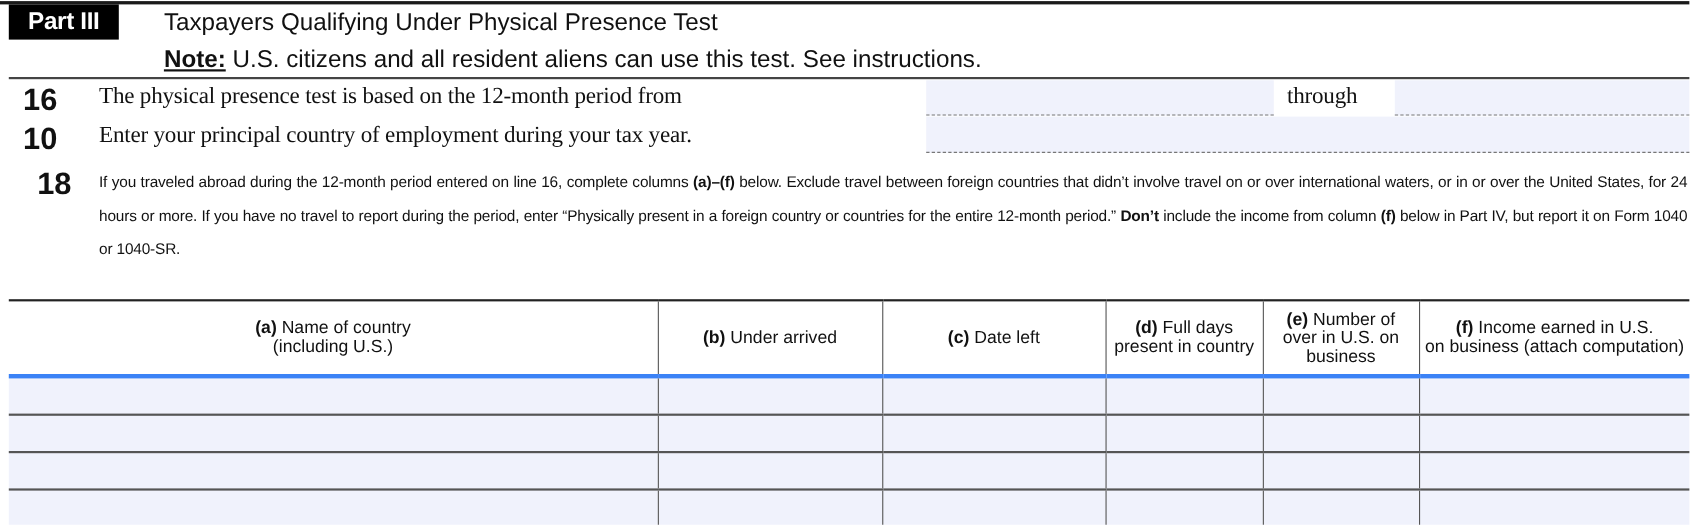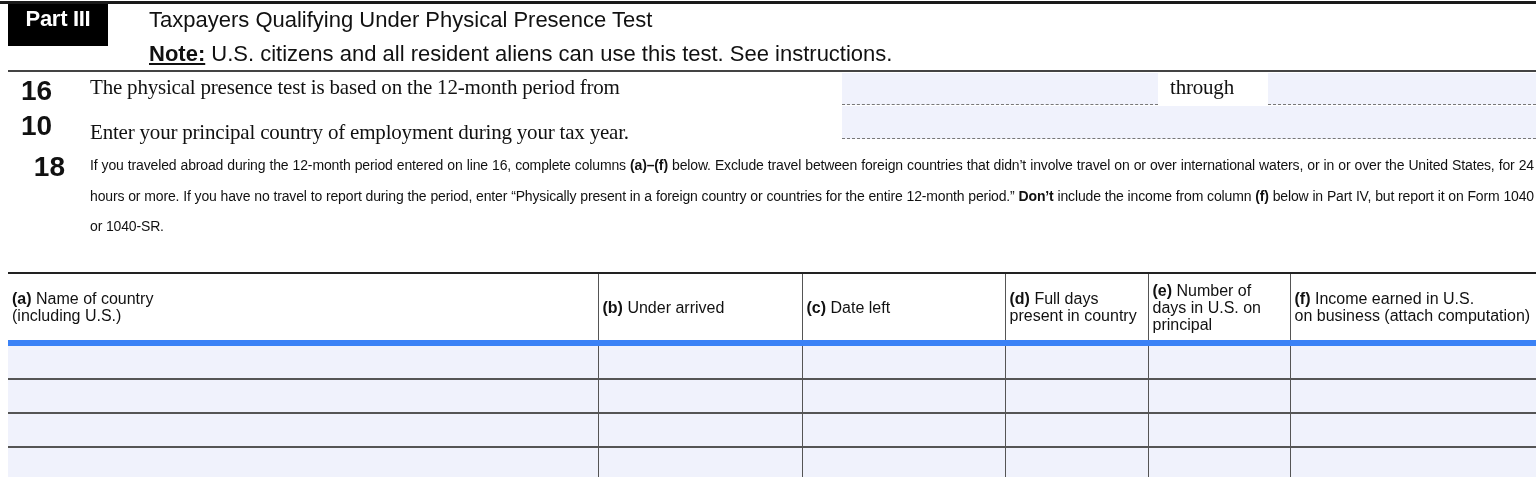--- a/index.html
+++ b/index.html
@@ -1,33 +1,33 @@
 <!DOCTYPE html>
 <html><head>
 <meta charset="utf-8">
 <style>
   html, body { margin:0; padding:0; background:#ffffff; }
   body { width:1536px; height:477px; position:relative; overflow:hidden;
          font-family:"Liberation Sans", sans-serif; color:#111; }
   .abs { position:absolute; }
   .toprule { left:0; top:1px; width:1536px; height:3px; background:#1a1a1a; }
-  .part-box { left:8px; top:4px; width:100px; height:42px; background:#000; color:#fff;
+  .part-box { left:8px; top:4px; width:100px; height:32px; background:#000; color:#fff;
               font-weight:bold; font-size:22px; line-height:30px; text-align:center; letter-spacing:-0.3px; }
   .part-title { left:149px; top:6px; font-weight:normal; font-size:22px; line-height:28px; }
   .note { left:149px; top:40px; font-size:22px; line-height:28px; }
   .note b { font-weight:bold;text-decoration:underline; }
   .rule2 { left:8px; top:70px; width:1528px; height:2px; background:#444; }
   .linenum { font-weight:bold; font-size:28px; width:40px; }
   .linetext { font-size:21px; font-family:Liberation Serif, serif; letter-spacing:-0.2px; }
   .field { background:#f0f2fc; border-bottom:1.5px dashed #777; box-sizing:border-box; }
   .para { left:90px; top:150px; width:1444px; font-size:14px; line-height:30.5px; text-align:justify; letter-spacing:-0.15px; }
   .para b { font-weight:bold; }
   table.trav { position:absolute; left:8px; top:272px; width:1528px; border-collapse:collapse; }
-  table.trav th { border-top:2px solid #222; border-bottom:6px solid #3b82f6; border-left:1.5px solid #555;
-                  font-weight:normal; font-size:16px; line-height:17px; padding:0 4px; height:66px; vertical-align:middle; text-align:left; }
+  table.trav th { border-top:2px solid #222; border-bottom:4px solid #3b82f6; border-left:1.5px solid #555;
+                  font-weight:normal; font-size:16px; line-height:17px; padding:0 4px; height:66px; vertical-align:middle; text-align:center; }
   table.trav th:first-child { border-left:none; }
   table.trav th b { font-weight:bold; }
   table.trav td { background:#f0f2fc; border-bottom:2px solid #555; border-left:1.5px solid #555; height:32px; padding:0; }
   table.trav td:first-child { border-left:none; }
   table.trav tr:last-child td { border-bottom:2.5px solid #111; }
   table.trav td input { width:100%; height:100%; border:none; background:transparent; box-sizing:border-box; }
   input.finput { width:100%; height:100%; border:none; background:transparent; font-size:18px; box-sizing:border-box; padding:0 6px; }
 </style>
 </head>
 <body>
@@ -42,21 +42,21 @@
 <div class="abs linetext" style="left:90px; top:75px;">The physical presence test is based on the 12-month period from</div>
 <div class="abs field" style="left:842px; top:73px; width:316px; height:32px;">
   <input class="finput" type="text" value="" style="">
 </div>
 <div class="abs linetext" style="left:1170px; top:75px;">through</div>
 <div class="abs field" style="left:1268px; top:73px; width:268px; height:32px;">
   <input class="finput" type="text" value="" style="">
 </div>
 
 <div class="abs linenum" style="left:21px; top:110px;">10</div>
-<div class="abs linetext" style="left:90px; top:110px;margin-top:10px;">Enter your principal country of employment during your tax year.</div>
+<div class="abs linetext" style="left:90px; top:110px;">Enter your principal country of employment during your tax year.</div>
 <div class="abs field" style="left:842px; top:106px; width:694px; height:33px;">
   <input class="finput" type="text" value="" style="">
 </div>
 
 <div class="abs linenum" style="left:25px; top:151px;text-align:right;">18</div>
 <div class="abs para"><span>If you traveled abroad during the 12-month period entered on line 16, complete columns </span><b>(a)–(f)</b><span> below. Exclude travel between foreign countries that didn’t involve travel on or over international waters, or in or over the United States, for 24 hours or more. If you have no travel to report during the period, enter “Physically present in a foreign country or countries for the entire 12-month period.” </span><b>Don’t</b><span> include the income from column </span><b>(f)</b><span> below in Part IV, but report it on Form 1040 or 1040-SR.</span></div>
 
 <table class="trav">
   <colgroup>
     <col style="width:590px">
@@ -65,21 +65,21 @@
       <col style="width:143px">
       <col style="width:142px">
       <col style="width:246px">
   </colgroup>
   <thead>
     <tr>
       <th><b>(a)</b><span> Name of country</span><br><span>(including U.S.)</span></th>
       <th><b>(b)</b><span> Under arrived</span></th>
       <th><b>(c)</b><span> Date left</span></th>
       <th><b>(d)</b><span> Full days</span><br><span>present in country</span></th>
-      <th><b>(e)</b><span> Number of</span><br><span>days in U.S. on principal</span></th>
+      <th><b>(e)</b><span> Number of</span><br><span>over in U.S. on business</span></th>
       <th><b>(f)</b><span> Income earned in U.S.</span><br><span>on business (attach computation)</span></th>
     </tr>
   </thead>
   <tbody>
     <tr>
       <td><input type="text" value="" style=""></td>
       <td><input type="text" value="" style=""></td>
       <td><input type="text" value="" style=""></td>
       <td><input type="text" value="" style=""></td>
       <td><input type="text" value="" style=""></td>

